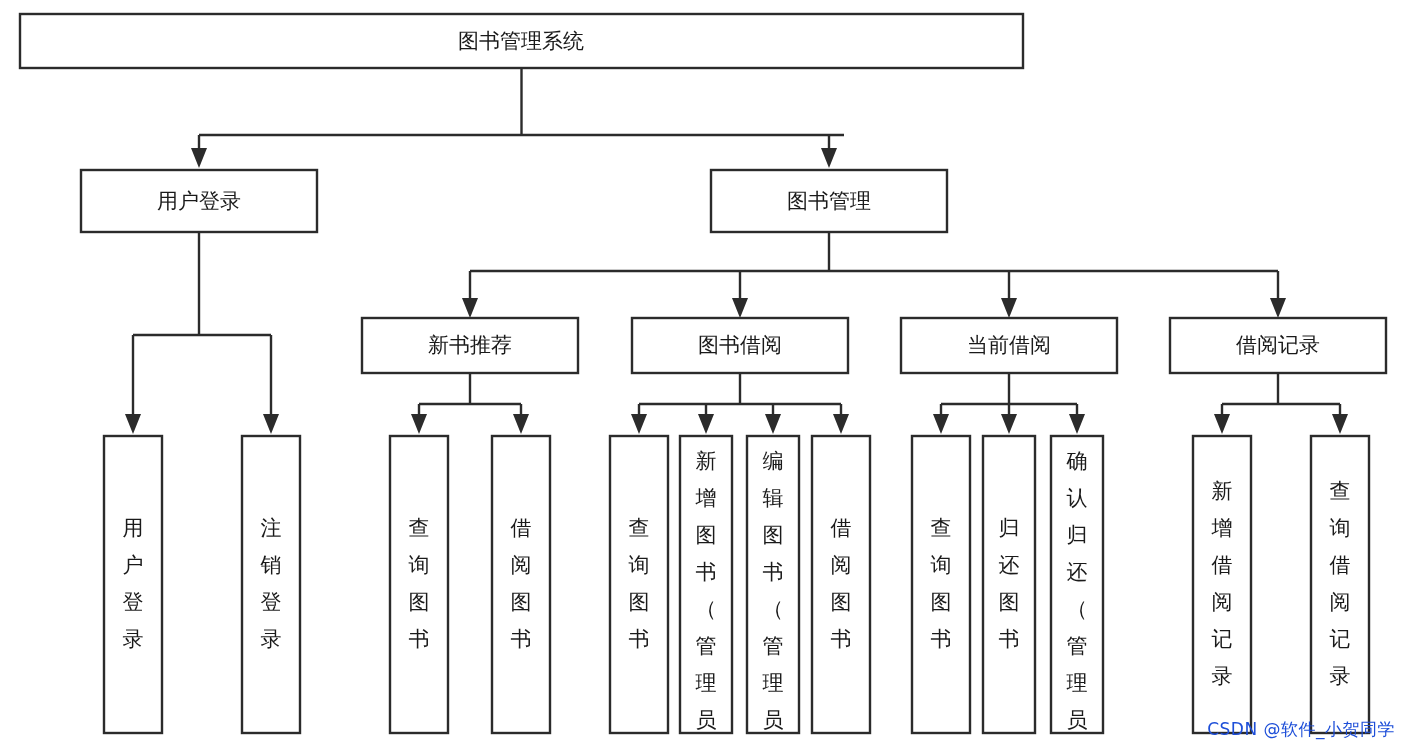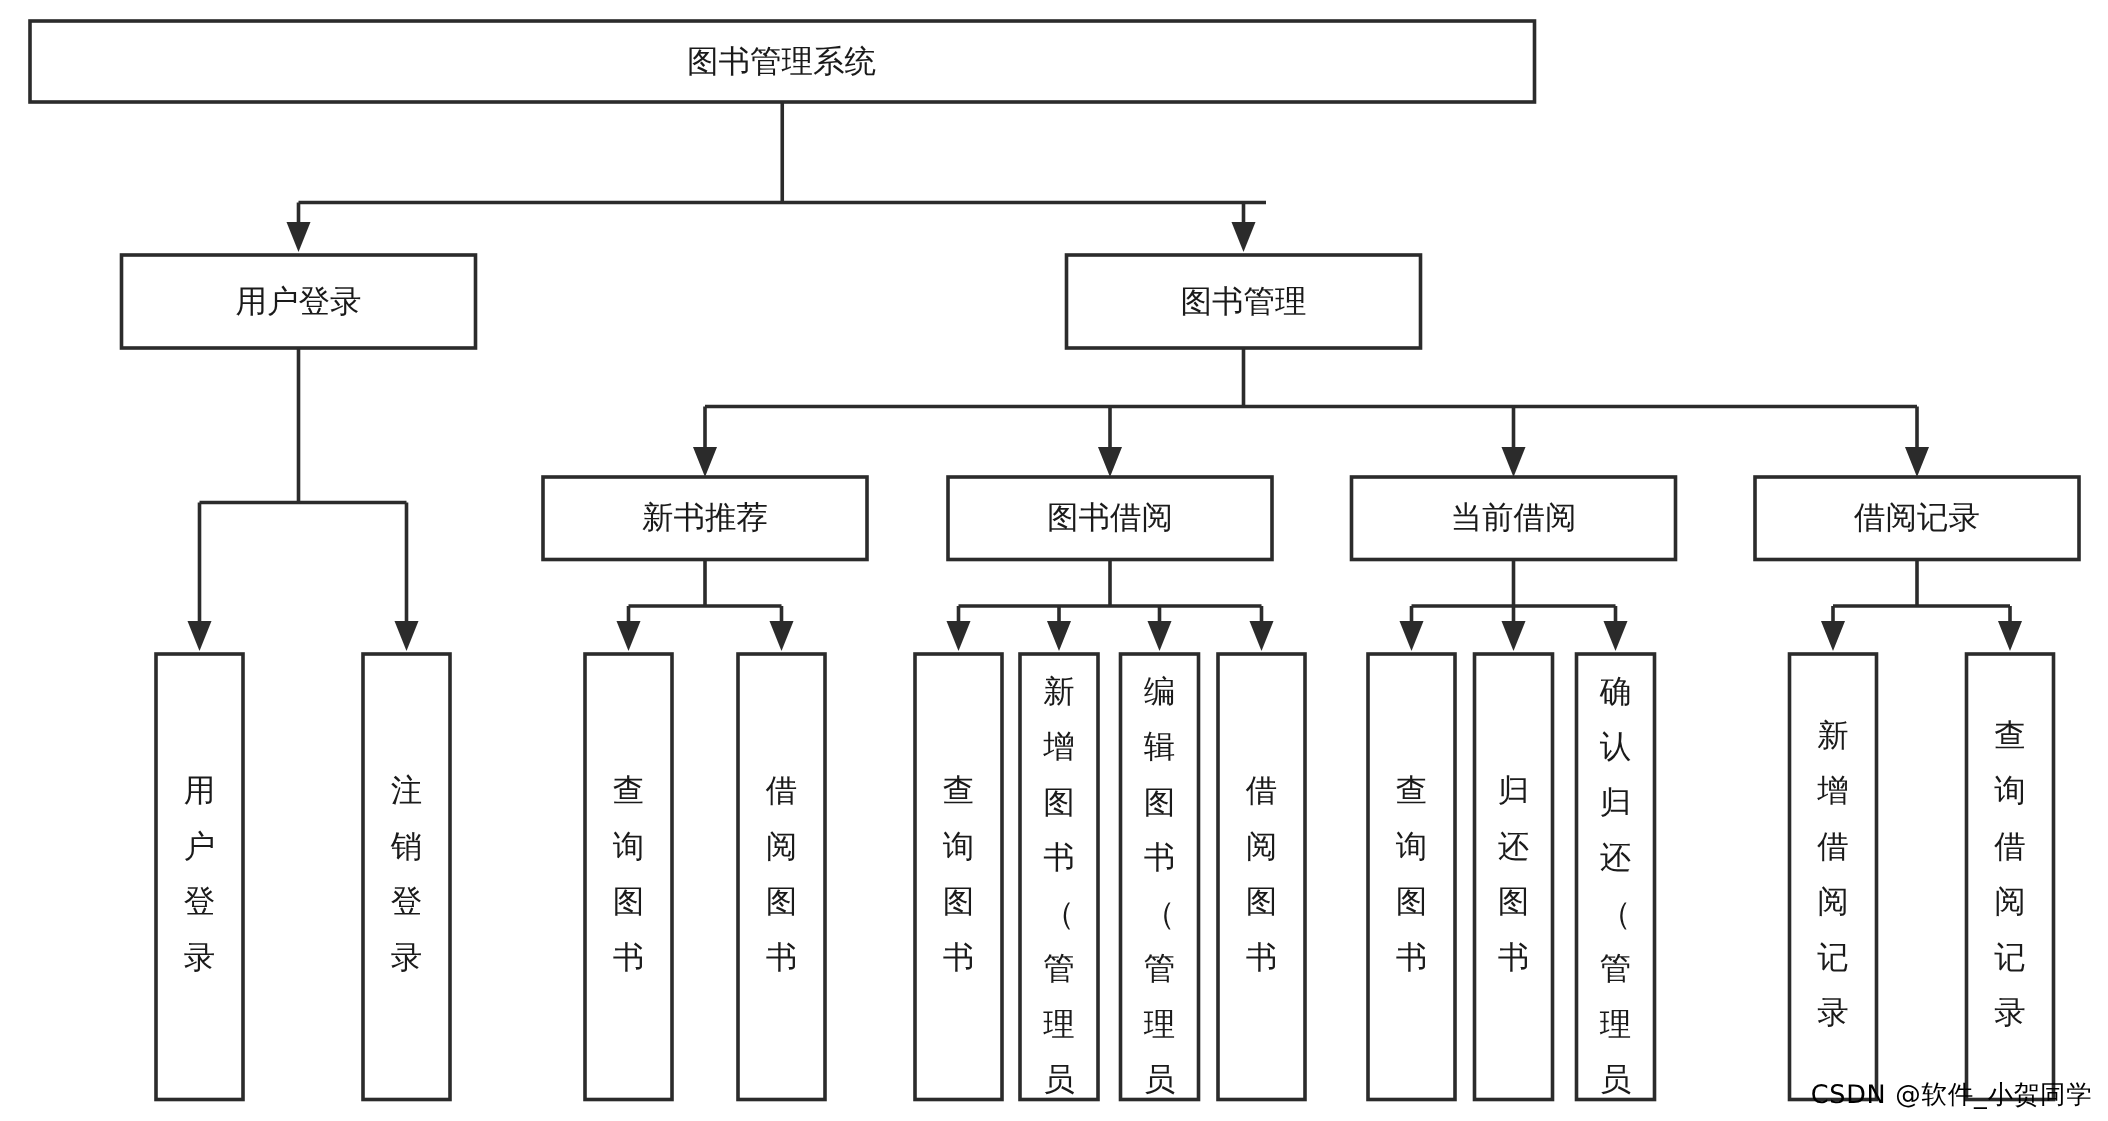--- a/index.html
+++ b/index.html
@@ -46,21 +46,21 @@
   .arrow-head {
     fill: #2b2b2b;
     stroke: none;
   }
   .watermark {
     position: absolute;
     right: 10px;
     bottom: 6px;
     font-family: "DejaVu Sans", "Liberation Sans", sans-serif;
     font-size: 17px;
-    color: #000000;
+    color: #1d4ed8;
     letter-spacing: 0.5px;
     white-space: nowrap;
     pointer-events: none;
   }
 </style>
 </head>
 <body>
 
 <svg id="diagram" viewBox="0 0 1405 747" xmlns="http://www.w3.org/2000/svg">
 

